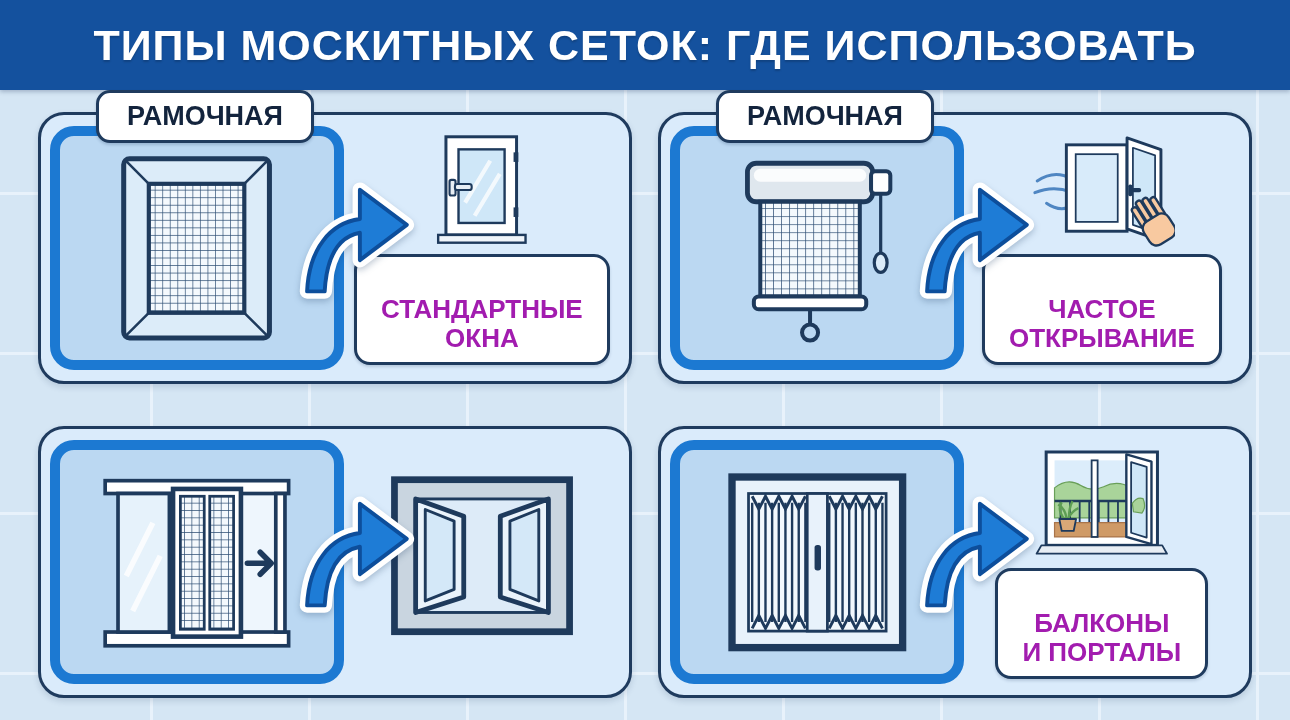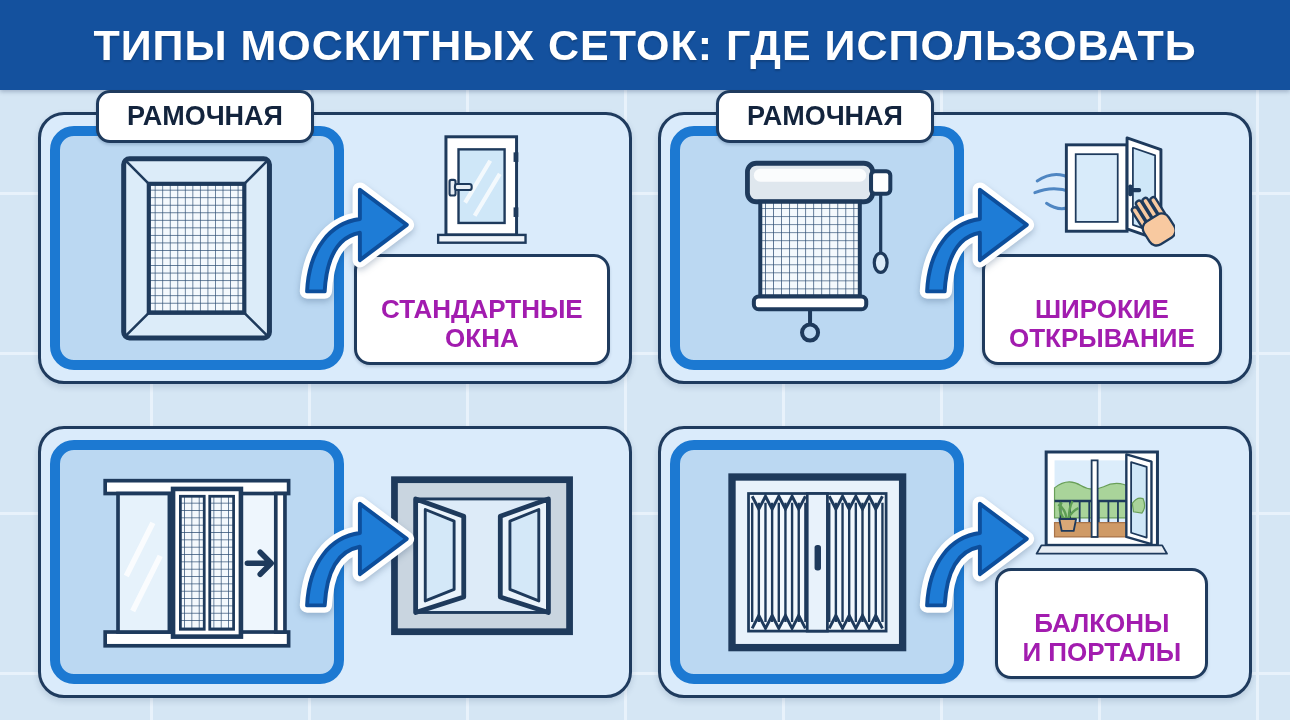--- a/index.html
+++ b/index.html
@@ -178,21 +178,21 @@
           <g transform="rotate(-32 214 162)" fill="#f8c9a0" stroke="#1e3a5c" stroke-width="4" stroke-linejoin="round">
             <rect x="196" y="116" width="10" height="42" rx="5"></rect>
             <rect x="208" y="110" width="10" height="48" rx="5"></rect>
             <rect x="220" y="112" width="10" height="46" rx="5"></rect>
             <rect x="232" y="118" width="10" height="40" rx="5"></rect>
             <rect x="194" y="148" width="50" height="46" rx="14"></rect>
           </g>
         </svg>
       </div>
       <div class="use-label">
-        <span>ШИРОКИЕ
+        <span>ЧАСТОЕ
 ОТКРЫВАНИЕ</span>
       </div>
     </div>
   </section>
 
   <section class="card">
     <div class="panel">
       <svg viewBox="0 0 220 210">
         <defs>
           <pattern id="meshC" width="8" height="8" patternUnits="userSpaceOnUse">

